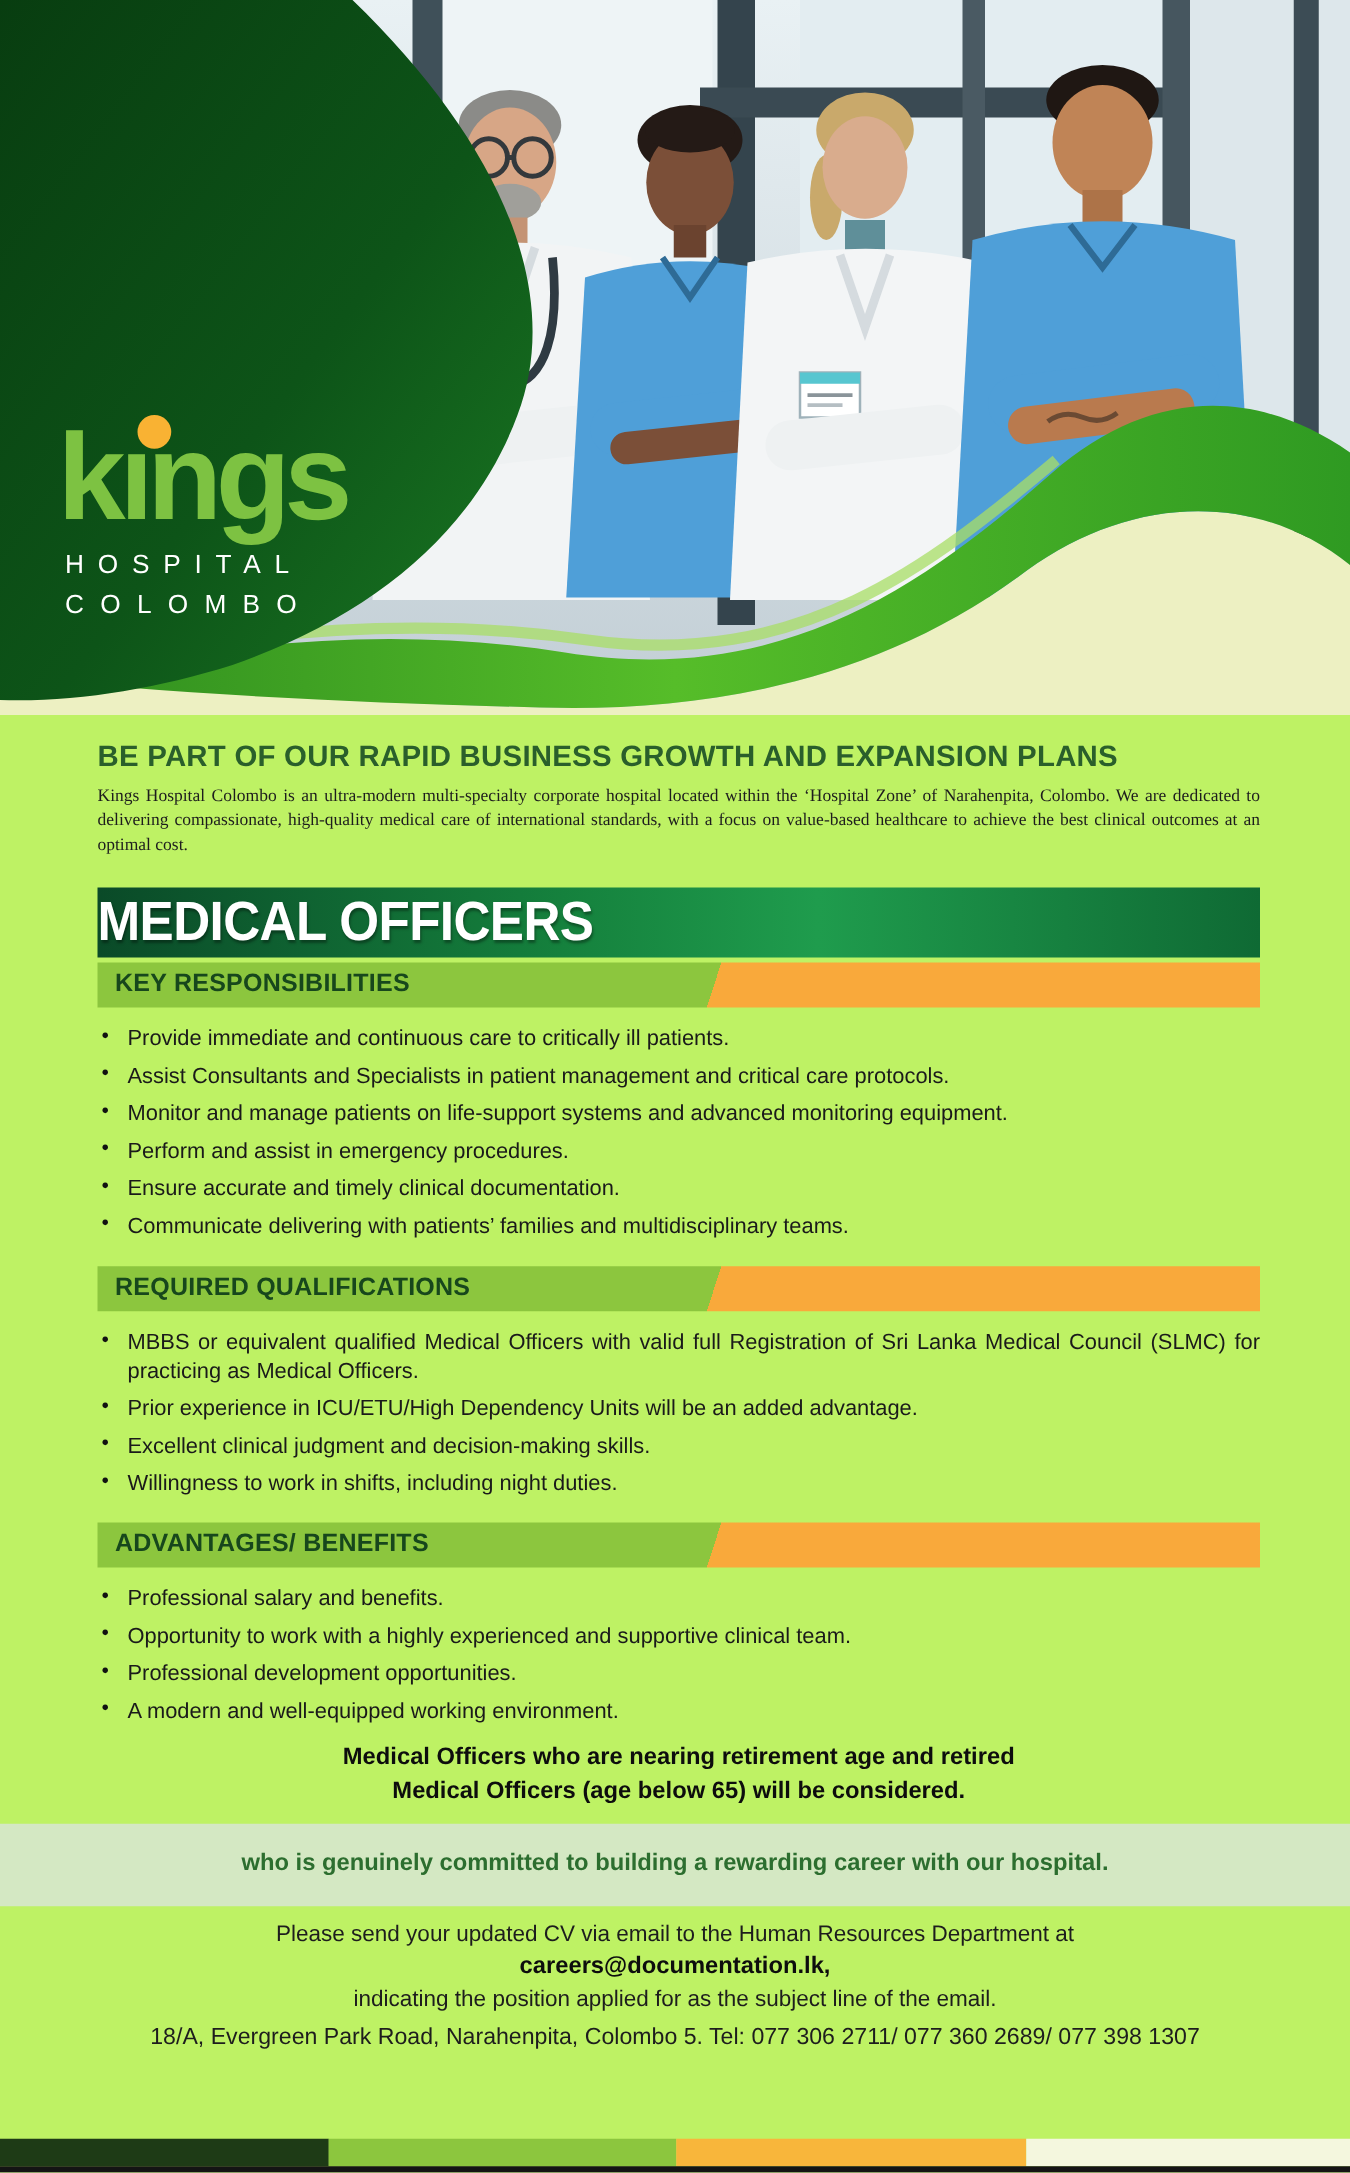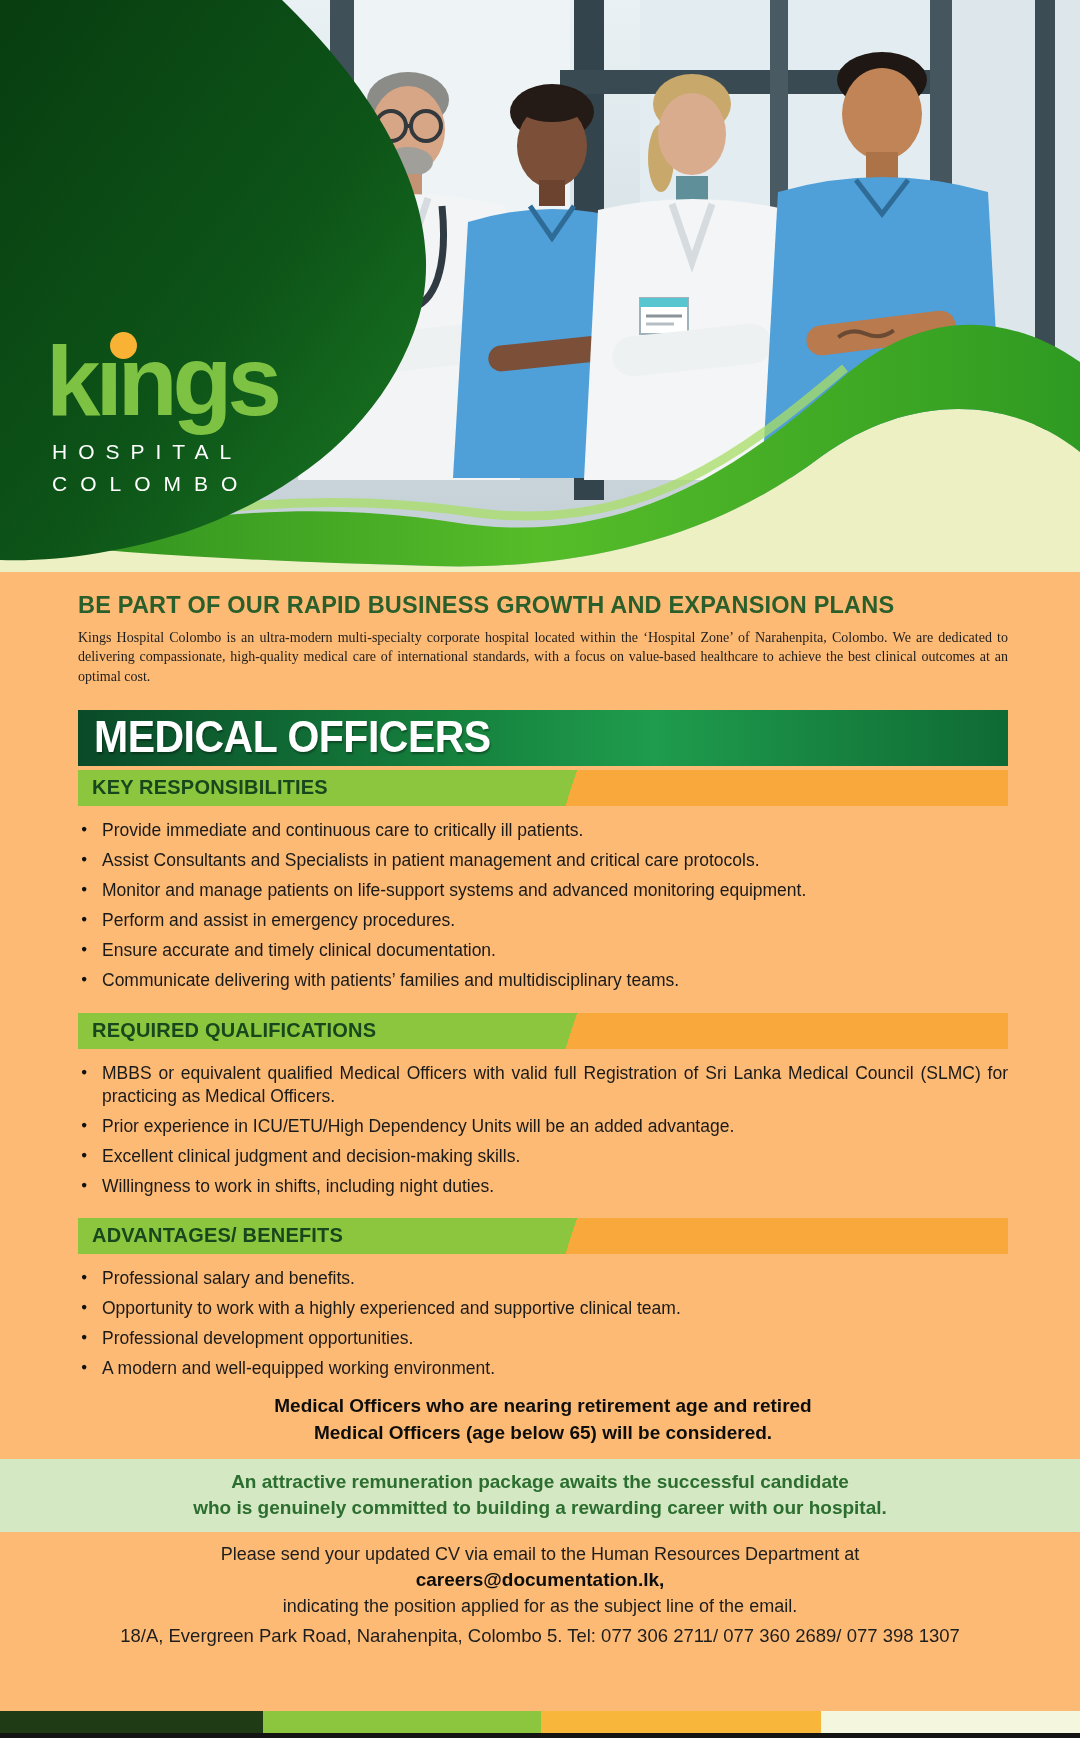--- a/index.html
+++ b/index.html
@@ -1,20 +1,20 @@
 <!DOCTYPE html>
 <html><head>
 <meta charset="utf-8">
 <style>
   * { margin:0; padding:0; box-sizing:border-box; }
   html,body { background:#888; }
   body { font-family:"Liberation Sans", sans-serif; }
   .page {
     position:relative; width:1080px; height:1738px; margin:0 auto;
-    background:#fdba74; overflow:hidden;
+    background:#bef264; overflow:hidden;
   }
 
   
   .hero { position:relative; width:1080px; height:572px; background:#c9d3d9; }
   .hero svg { display:block; }
   .logo {
     position:absolute; left:46px; top:332px; z-index:5;
   }
   .logo-word { position:relative; font-size:98px; font-weight:bold; letter-spacing:-5px;
     color:#7dc242; line-height:1; }
@@ -24,21 +24,21 @@
   .logo-sub2 { color:#ffffff; font-size:21px; letter-spacing:13px; margin-top:8px; margin-left:6px; }
 
   
   .content { padding:20px 72px 0 78px; }
   .headline { color:#2a5f2b; font-size:23.5px; font-weight:bold; letter-spacing:.2px; }
   .intro { margin-top:9px; color:#1d1d1d; font-size:14px; line-height:1.38; text-align:justify;font-family:Liberation Serif, serif; }
 
   .mo-banner {
     margin-top:24px; height:56px;
     background:linear-gradient(90deg,#0a4a28 0%,#15813d 40%,#1f9c4d 62%,#0f6a34 100%);
-    display:flex; align-items:center; padding-left:16px;
+    display:flex; align-items:center; 
   }
   .mo-banner span {
     color:#ffffff; font-size:41px; font-weight:bold; letter-spacing:-.5px;
     transform:scaleY(1.08); text-shadow:1px 2px 2px rgba(0,0,0,.35);
   }
 
   .sec-bar {
     margin-top:4px; height:36px;
     background:linear-gradient(108deg,#8cc63e 53%,#f9a93b 53%);
     display:flex; align-items:center; padding-left:14px;text-align:right;
@@ -233,21 +233,20 @@
         <li>A modern and well-equipped working environment.</li>
       </ul>
 
     <div class="note">
       <div>Medical Officers who are nearing retirement age and retired</div>
       <div>Medical Officers (age below 65) will be considered.</div>
     </div>
   </div>
 
   <div class="green-band">
-    <div>An attractive remuneration package awaits the successful candidate</div>
     <div>who is genuinely committed to building a rewarding career with our hospital.</div>
   </div>
 
   <div class="contact">
     <div>Please send your updated CV via email to the Human Resources Department at</div>
     <div>
       <span class="email">careers@documentation.lk</span><span class="email">,</span>
     </div>
     <div>indicating the position applied for as the subject line of the email.</div>
   </div>

